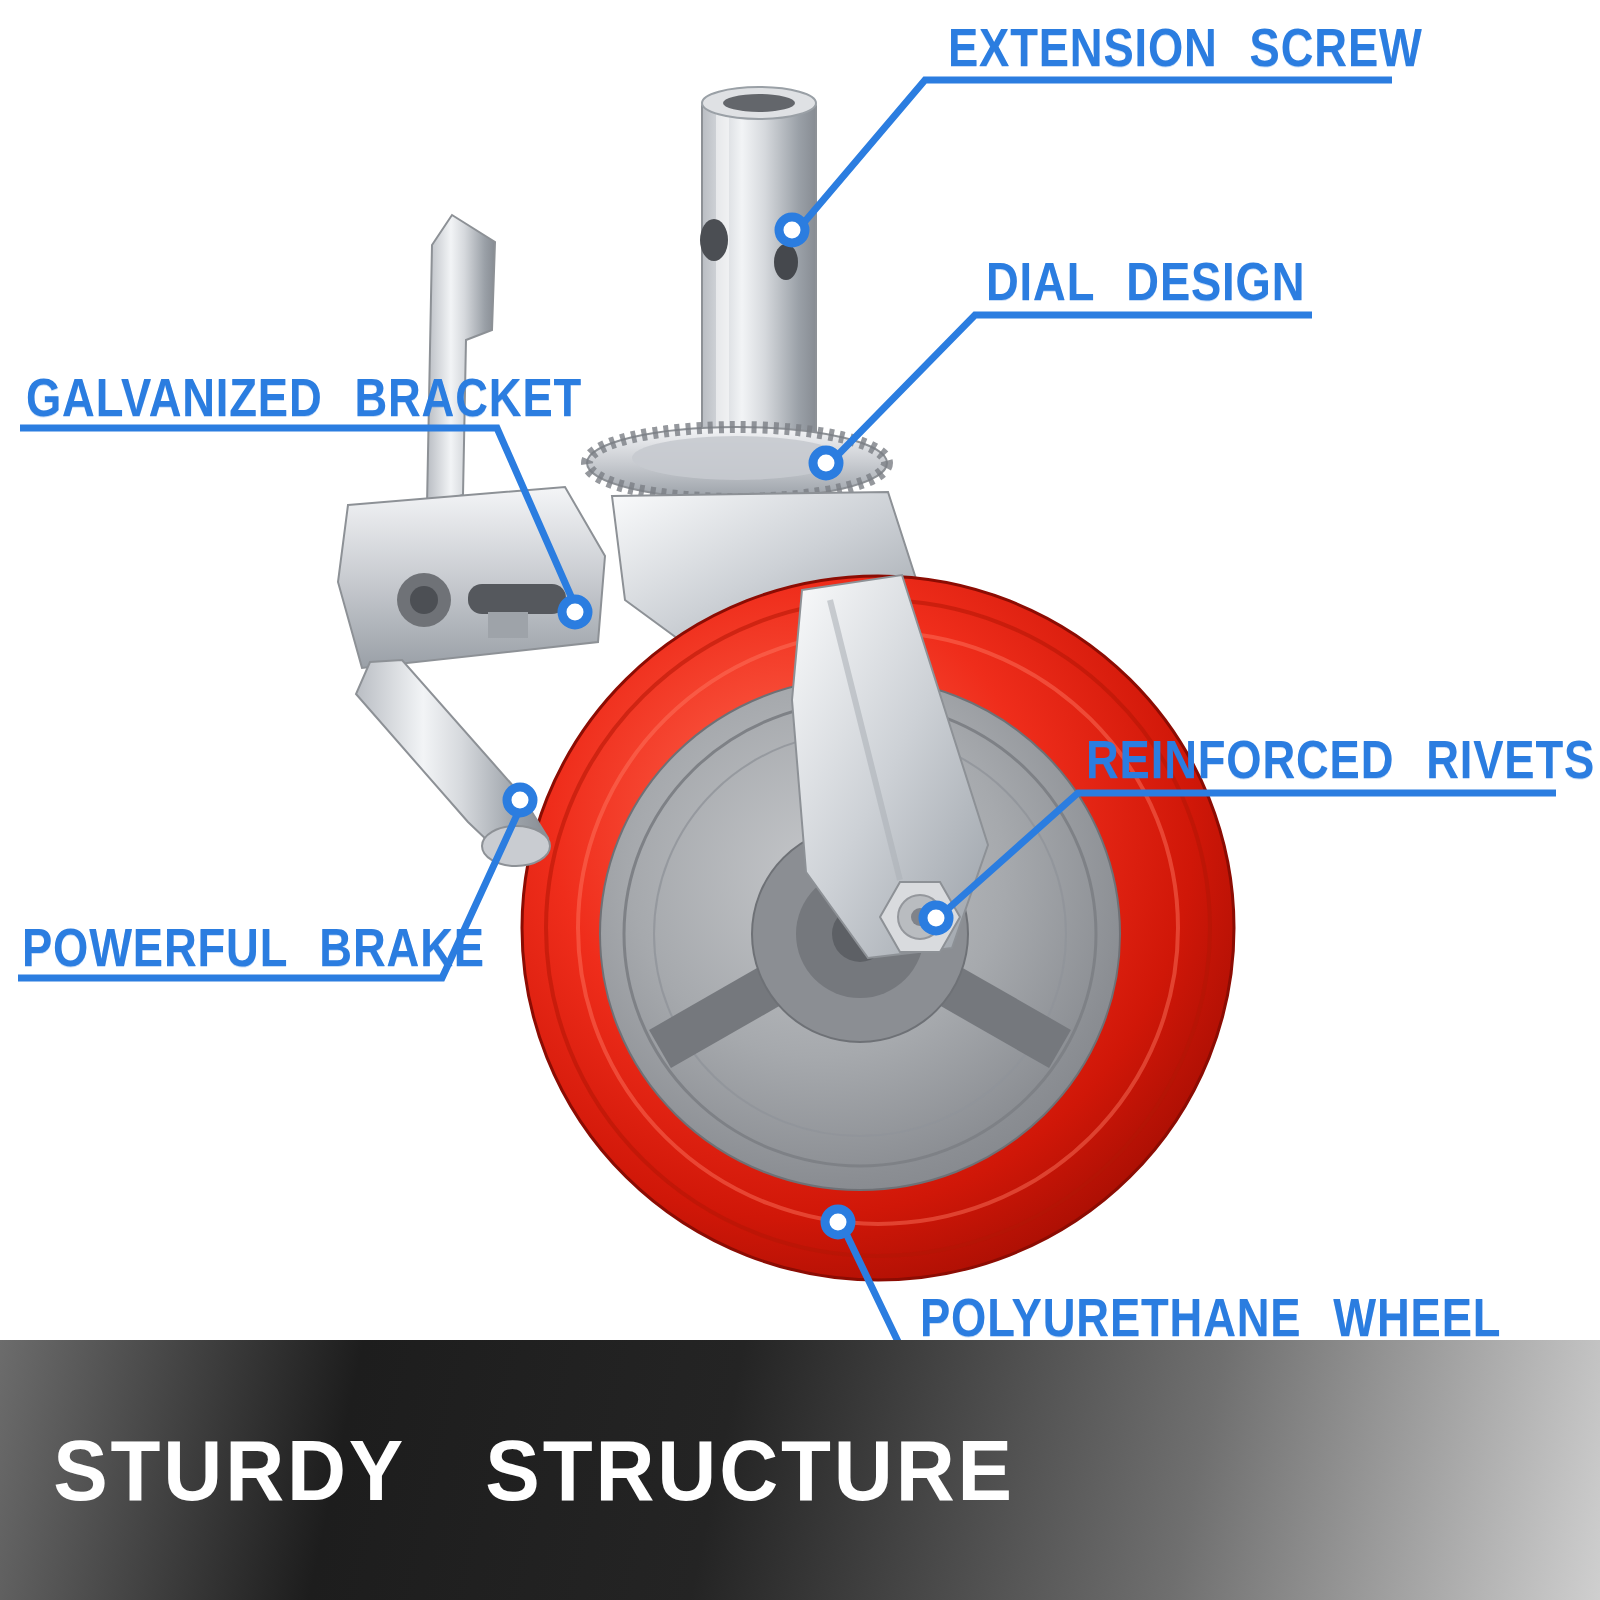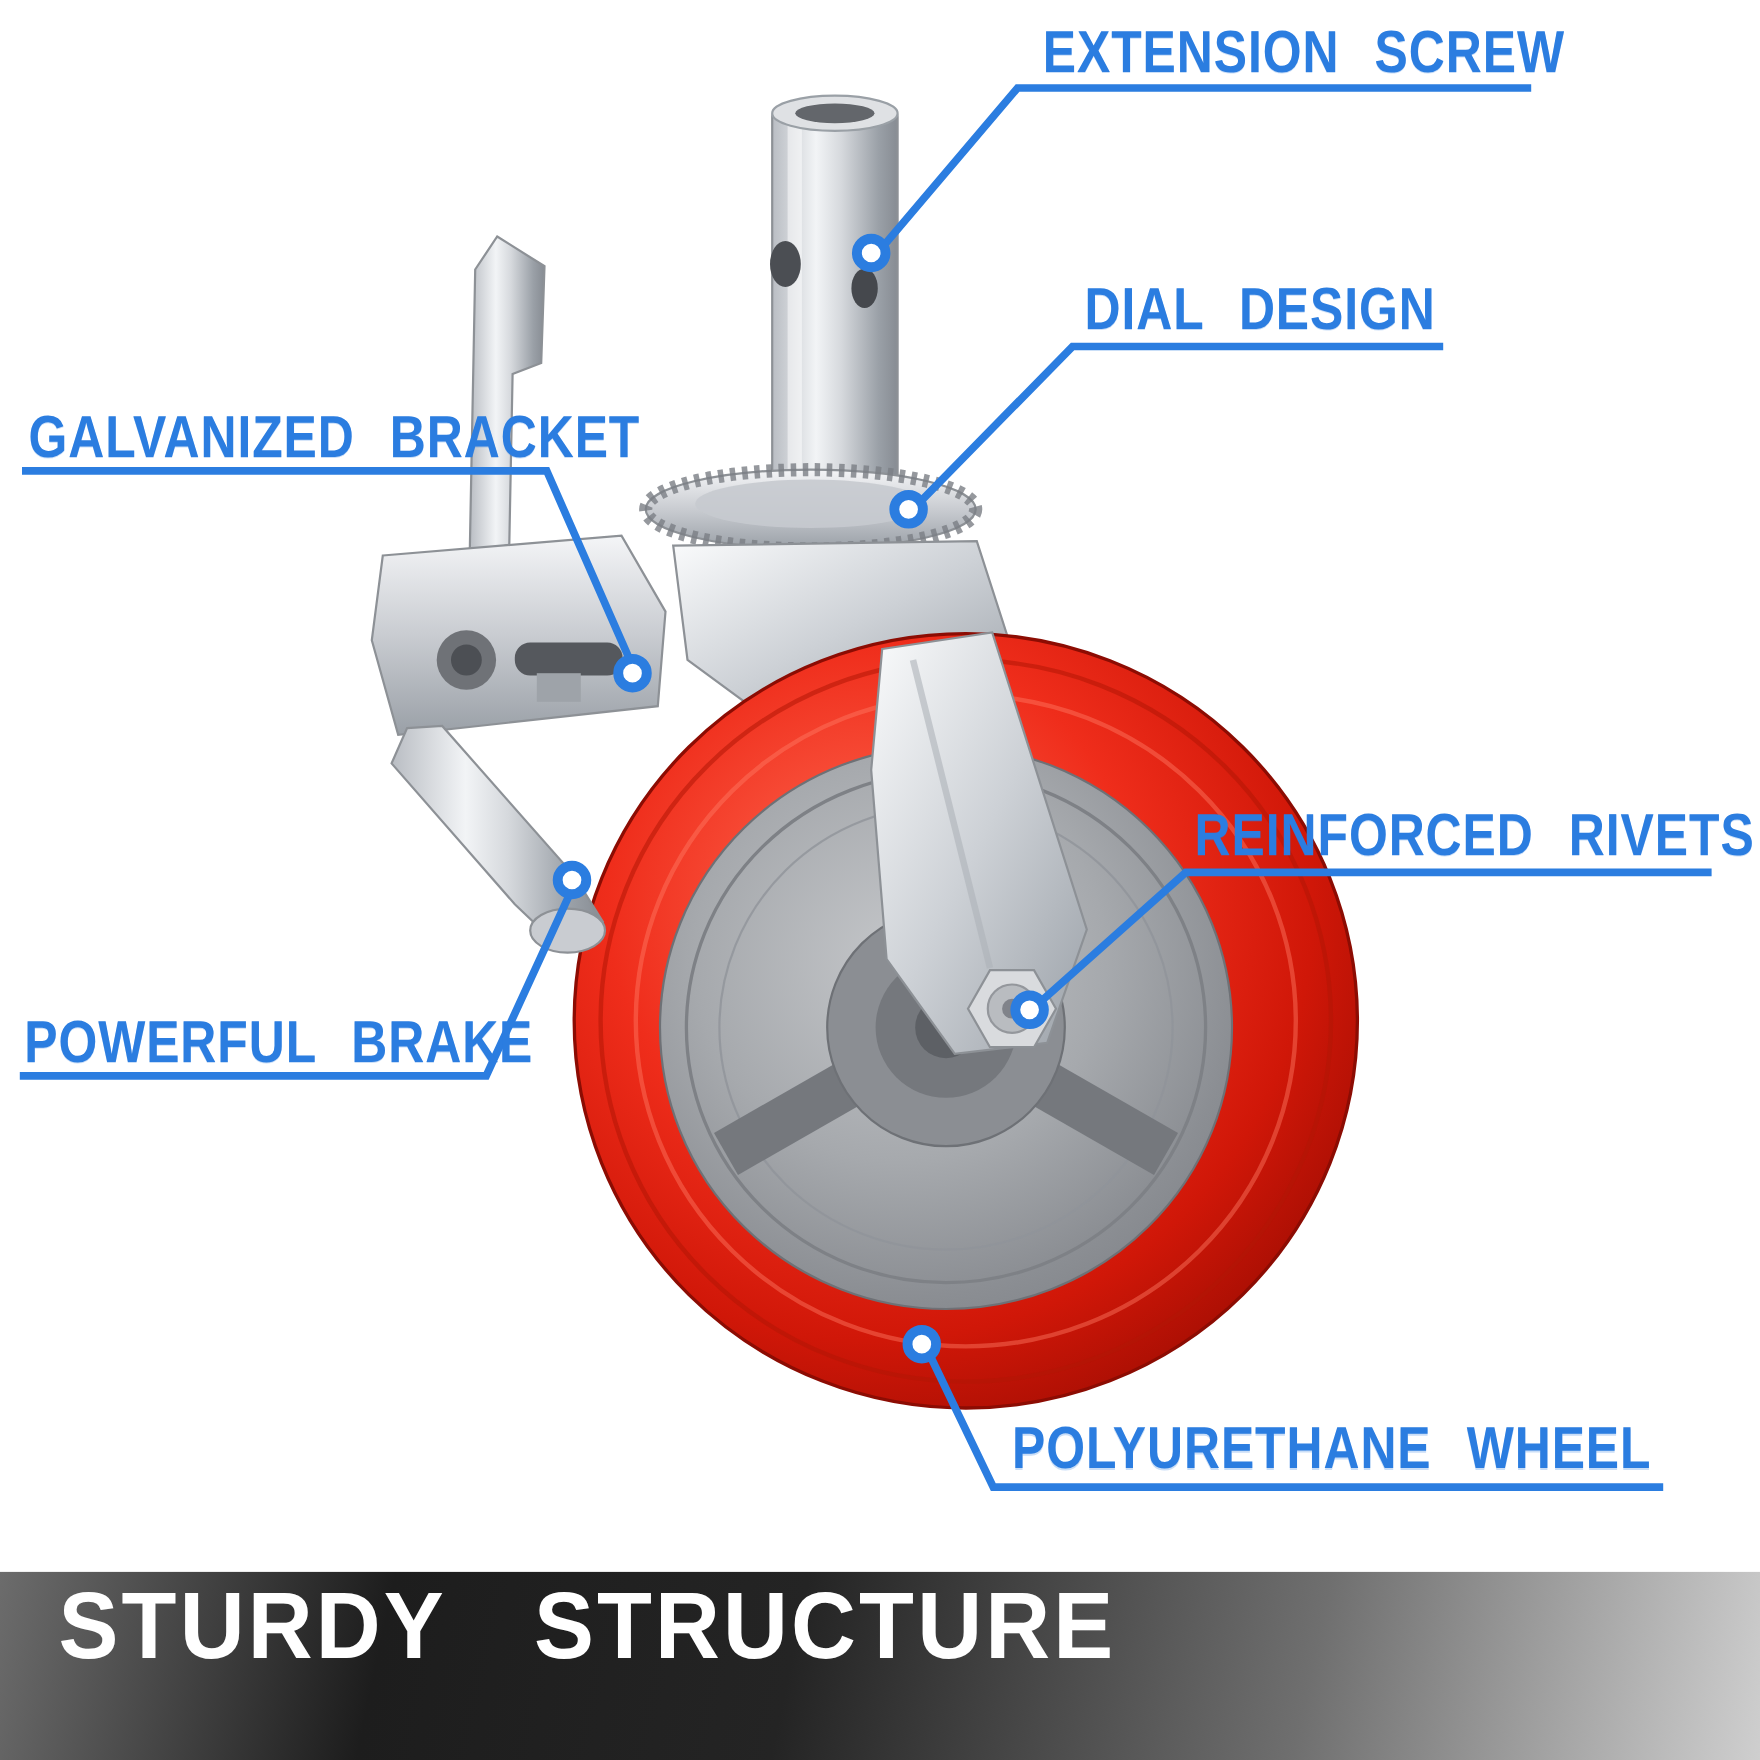--- a/index.html
+++ b/index.html
@@ -24,23 +24,23 @@
     text-shadow:0 1px 0 rgba(43,125,224,0.25);
   }
   #lbl-extension-screw   {left:948px;  top:16px;}
   #lbl-dial-design       {left:986px;  top:250px;}
   #lbl-galvanized-bracket{left:26px;   top:366px;}
   #lbl-reinforced-rivets {left:1086px; top:728px;}
   #lbl-powerful-brake    {left:22px;   top:916px;}
   #lbl-polyurethane-wheel{left:920px;  top:1286px;}
 
   .banner{
-    position:absolute;left:0;bottom:0;width:1600px;height:171px;
+    position:absolute;left:0;bottom:0;width:1600px;height:260px;
     background:linear-gradient(102deg,#6c6c6c 0%,#1d1d1d 22%,#242424 45%,#6f6f6f 74%,#cfcfcf 100%);
-    display:flex;align-items:flex-start;
+    display:flex;align-items:center;
   }
   .banner-title{
     color:#ffffff;
     font-weight:800;
     font-size:86px;
     letter-spacing:3px;
     word-spacing:58px;
     padding-left:56px;
     transform:scaleX(0.95);
     transform-origin:left center;

